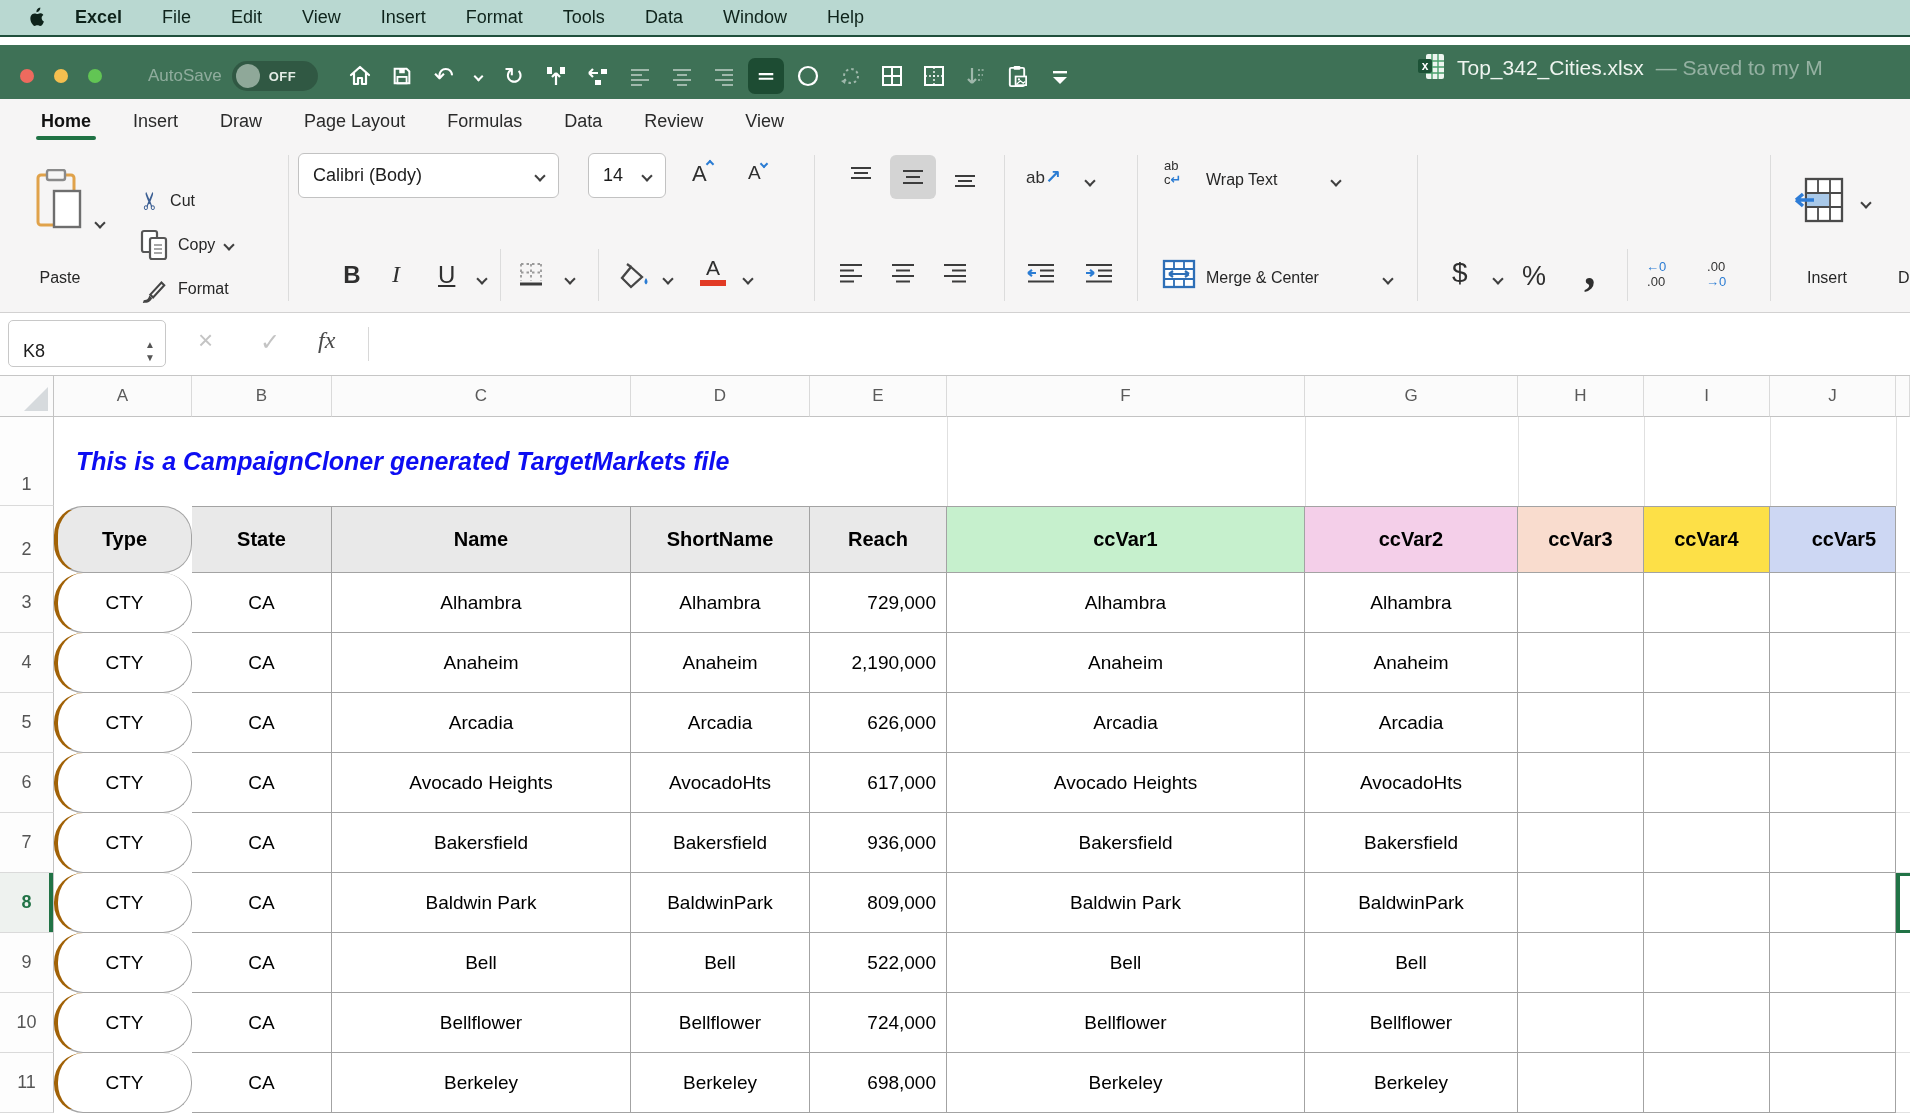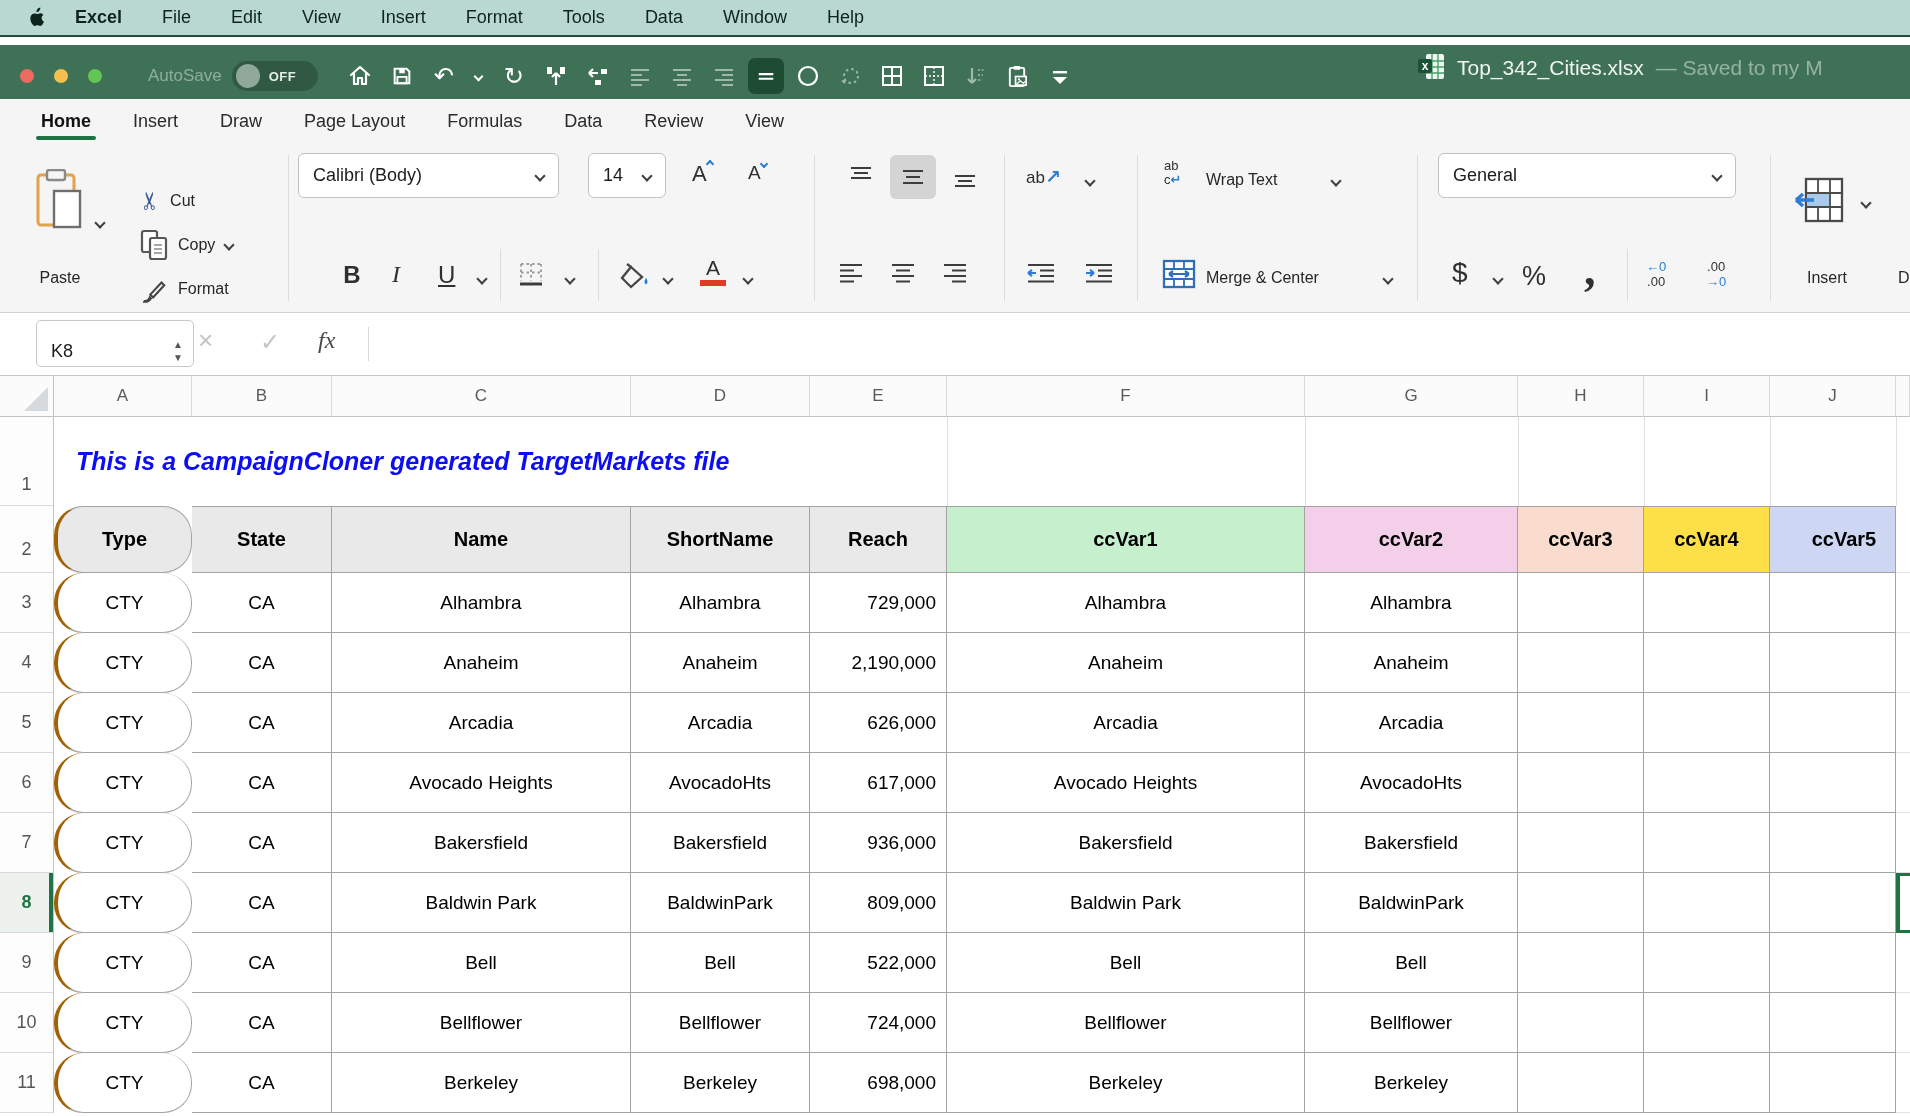--- a/index.html
+++ b/index.html
@@ -66,21 +66,21 @@
     justify-content:center; border-radius:6px; }
   .valign-btn.selected { background:#d4d4d4; }
   .fc-bar { width:26px; height:6px; background:#e23b25; margin-top:1px; }
   .stacknum { font-size:13px; color:#333; line-height:15px; text-align:center; }
 
   
   .formulabar { position:absolute; left:0; top:313px; width:1910px; height:63px; background:#fff;
     border-bottom:1px solid #c6c6c6; }
   .namebox { position:absolute; left:8px; top:7px; width:158px; height:47px; background:#fff;
     border:1px solid #c8c8c8; border-radius:5px; display:flex; align-items:center;
-    padding:16px 10px 0 14px; font-size:18px; color:#1c1c1c;margin-left:28px; }
+    padding:16px 10px 0 14px; font-size:18px; color:#1c1c1c; }
   .steppers { margin-left:auto; display:flex; flex-direction:column; gap:3px; align-items:center;
     color:#555; font-size:10px; line-height:10px; }
   .fbtn { position:absolute; top:12px; font-size:26px; color:#c4c4c4; }
   .fx { position:absolute; left:318px; top:14px; font-family:"Liberation Serif","DejaVu Serif",serif;
     font-style:italic; font-size:24px; color:#4a4a4a; }
   .fdiv { position:absolute; left:368px; top:14px; width:1px; height:34px; background:#d8d8d8; }
 
   
   .grid { position:absolute; left:0; top:376px; width:1910px; height:740px; background:#fff; }
   .grid-row { display:grid;
@@ -417,24 +417,20 @@
         <rect x="2" y="2" width="30" height="26" fill="#fff" stroke="#2e6fb7" stroke-width="2.3"></rect>
         <path d="M2 10 H32 M2 20 H32 M12 2 V10 M22 2 V10 M12 20 V28 M22 20 V28" stroke="#2e6fb7" stroke-width="1.8"></path>
         <path d="M7 15 H27 M7 15 l4 -3 M7 15 l4 3 M27 15 l-4 -3 M27 15 l-4 3" stroke="#2e6fb7" stroke-width="2.2" fill="none"></path>
       </svg>
   </div>
   <div class="abs rlabel" style="left:1206px; top:126px;">Merge &amp; Center</div>
   <span class="chev abs" style="left:1384px; top:132px;"></span>
 
   <div class="rdiv" style="left:1417px;"></div>
 
-  <div class="combo" style="left:1438px; top:10px; width:298px;">
-    <span>General</span>
-    <span class="chev"></span>
-  </div>
   <div class="abs" style="left:1452px; top:114px; font-size:28px; color:#2f2f2f;">$</div>
   <span class="chev abs" style="left:1494px; top:132px;"></span>
   <div class="abs" style="left:1522px; top:118px; font-size:27px; color:#2f2f2f;">%</div>
   <div class="abs" style="left:1584px; top:100px; font-size:46px; font-weight:bold; font-family:'Liberation Serif','DejaVu Serif',serif; color:#2f2f2f;">,</div>
   <div class="rdiv short" style="left:1627px;"></div>
   <div class="abs stacknum" style="left:1646px; top:116px;">
     <div style="color:#2b7cd3;">←0</div>
     <div>.00</div>
   </div>
   <div class="abs stacknum" style="left:1706px; top:116px;">

